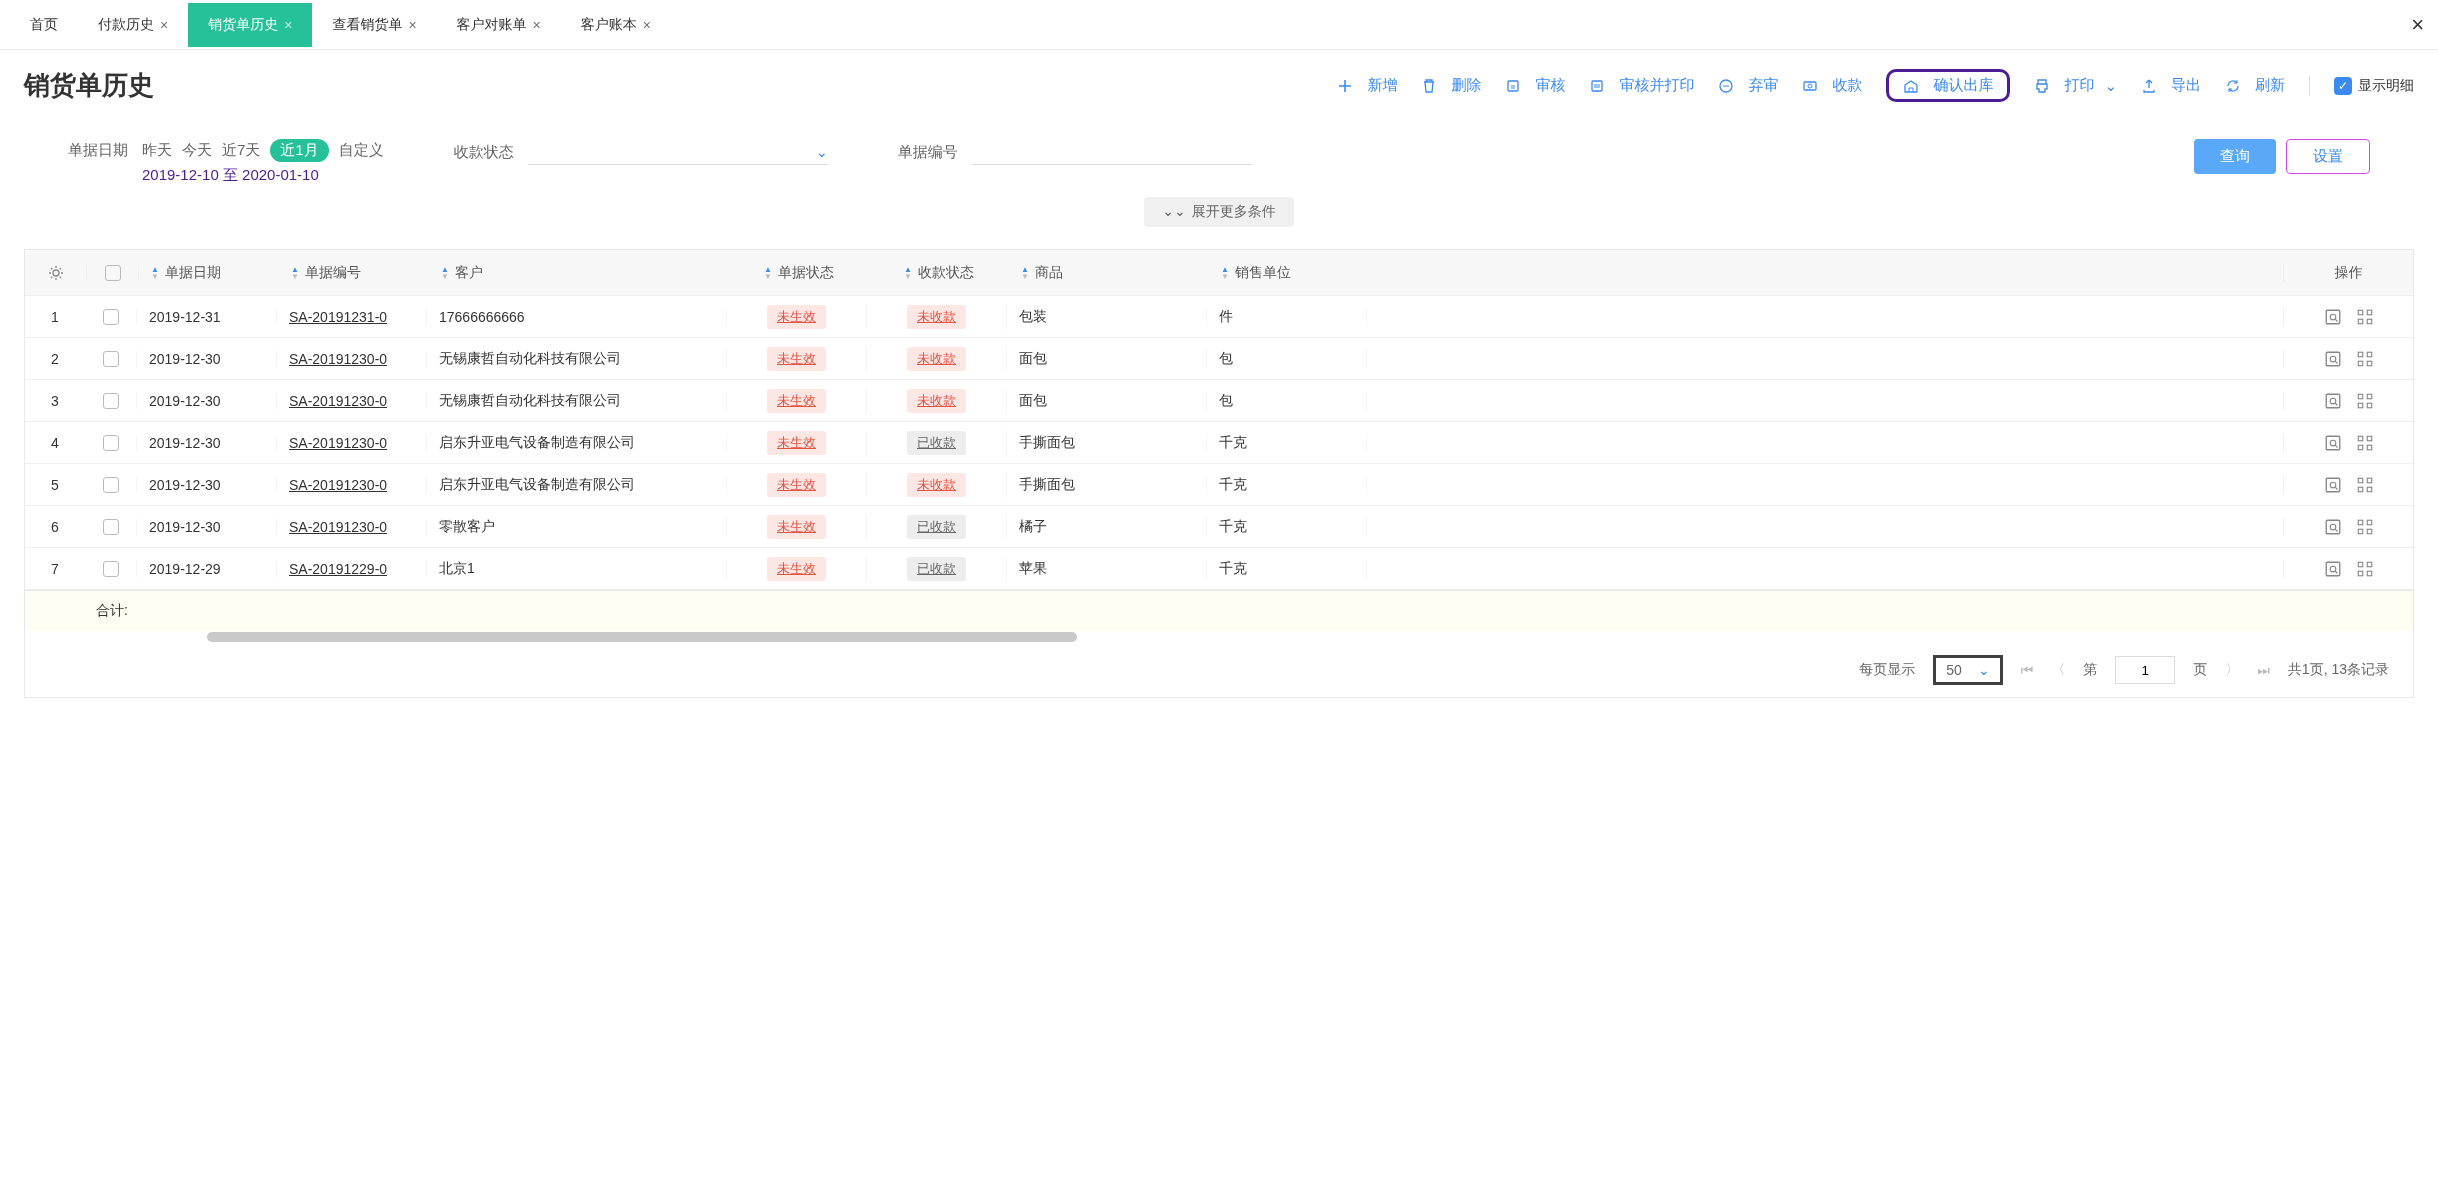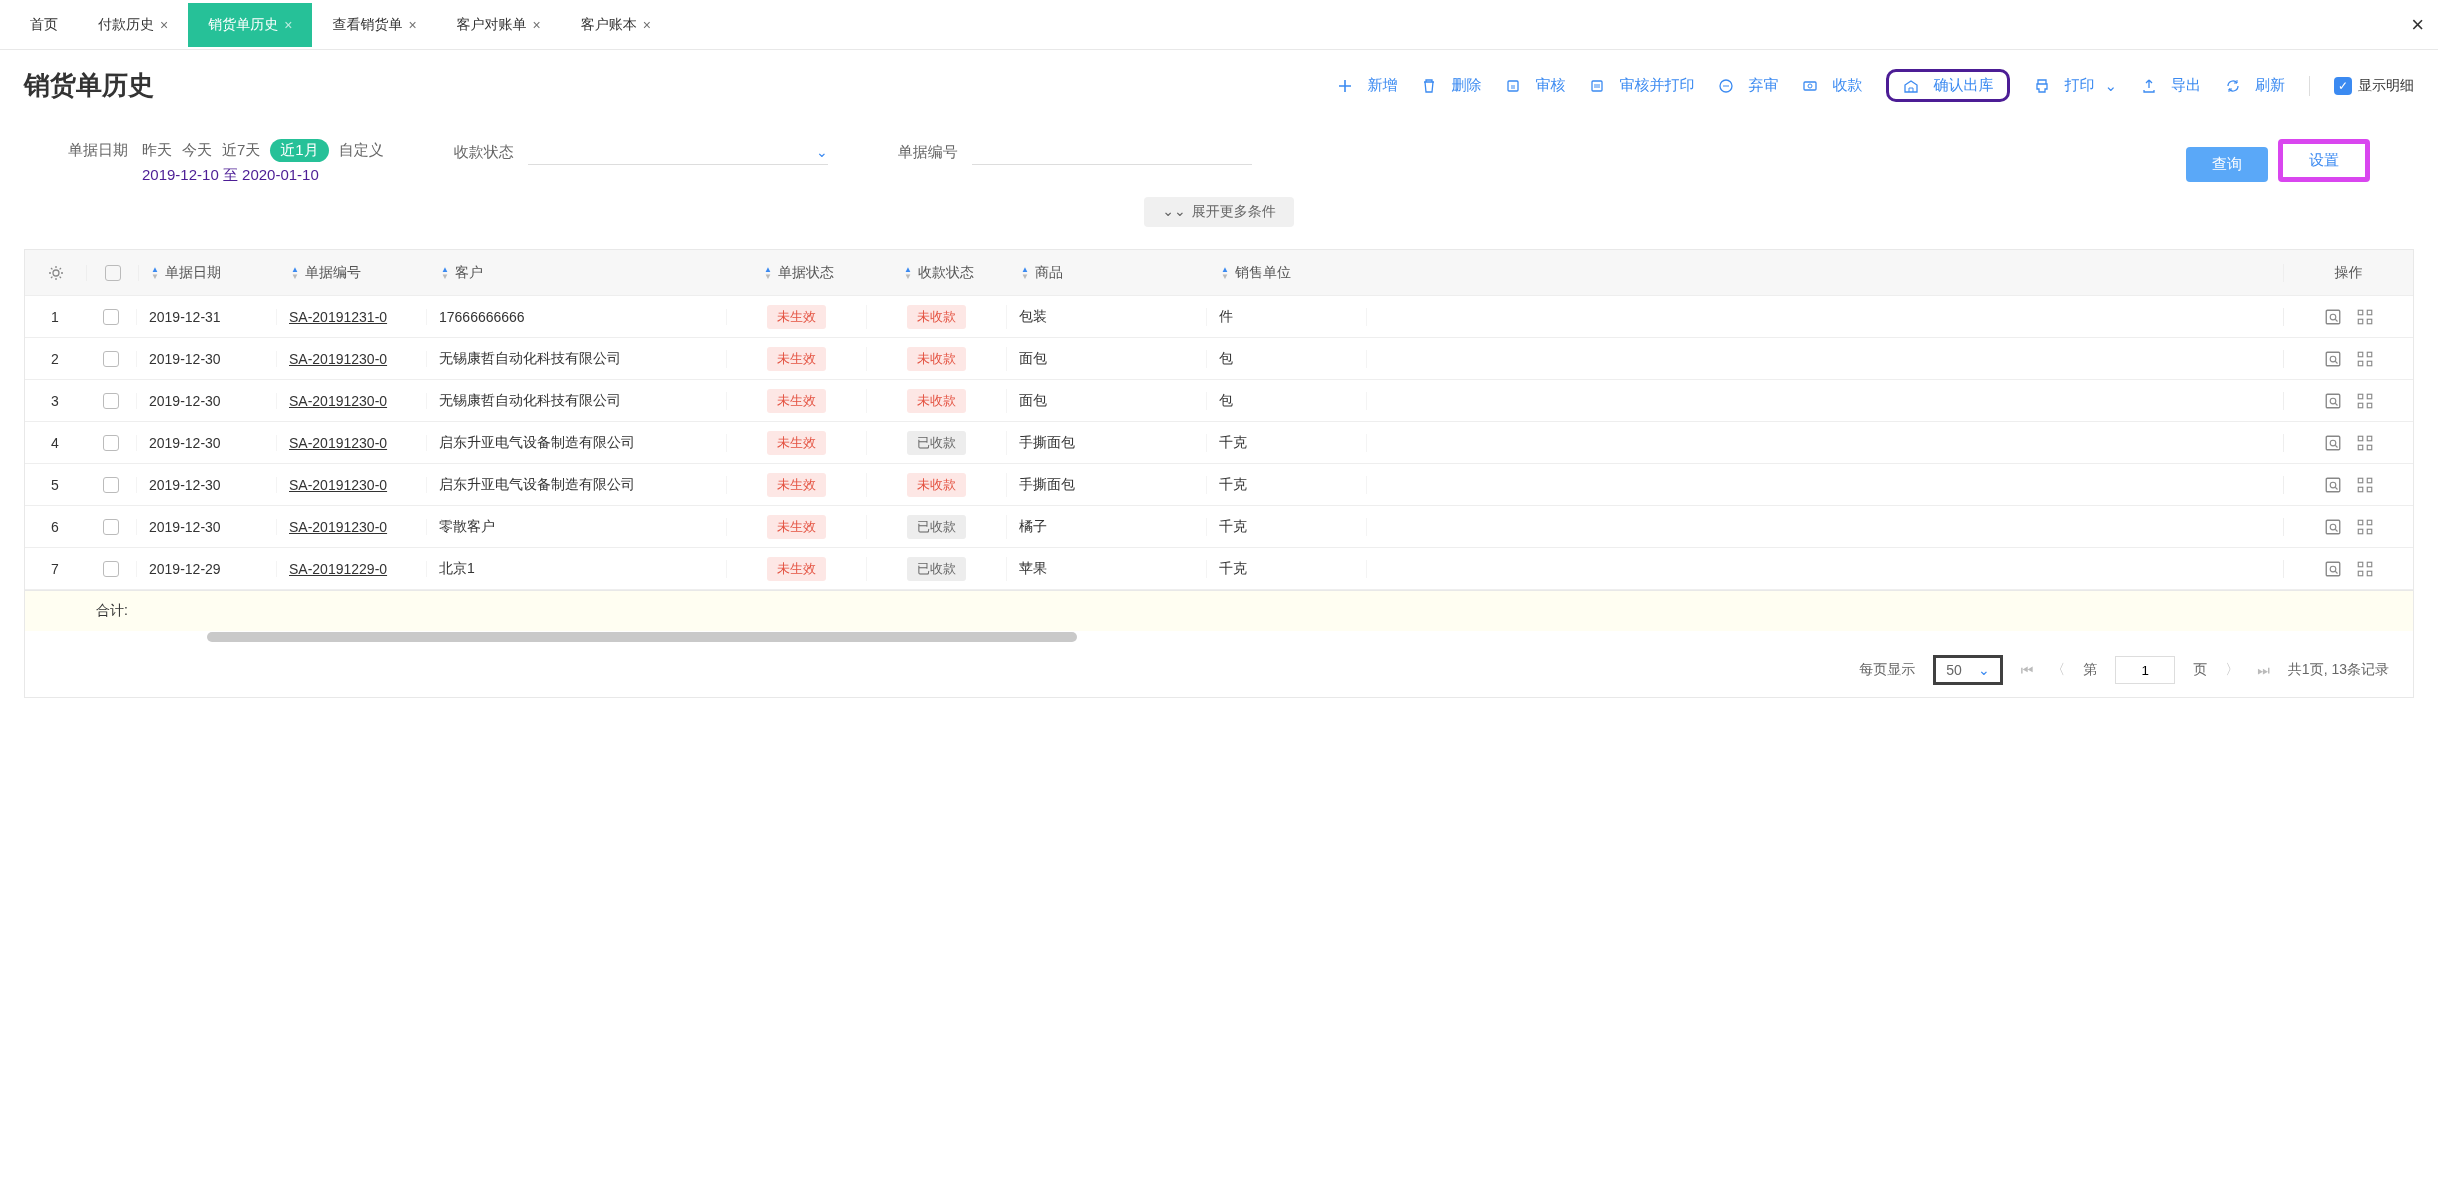--- a/index.html
+++ b/index.html
@@ -31,21 +31,21 @@
 .flabel { color: #666; font-size: 15px; }
 .range-opts { display: inline-flex; align-items: center; gap: 10px; }
 .range-opt { color: #666; cursor: pointer; font-size: 15px; }
 .range-opt.active { background: #26c198; color: #fff; padding: 2px 10px; border-radius: 12px; }
 .daterange { color: #4c1d95; font-size: 15px; }
 .select-line { border-bottom: 1px solid #ddd; width: 300px; height: 26px; display: flex; justify-content: flex-end; align-items: center; }
 .input-line { border-bottom: 1px solid #ddd; width: 280px; height: 26px; }
 .chev { color: #3b8af1; }
 .rightbtns { margin-left: auto; display: flex; flex-direction: row; gap: 10px; align-items: flex-end; }
 .btn-primary { background: #5aa8f8; color: #fff; border: none; padding: 8px 26px; border-radius: 4px; font-size: 15px; cursor: pointer; }
-.btn-ghost { background: #fff; color: #3b8af1; border: 5px solid #d946ef; padding: 7px 26px; border-radius: 4px; font-size: 15px; cursor: pointer; }
+.btn-ghost { background: #fff; color: #3b8af1; border: 1px solid #d946ef; padding: 7px 26px; border-radius: 4px; font-size: 15px; cursor: pointer; }
 .expand-bar { display: flex; justify-content: center; padding: 6px 0 16px; }
 .expand-pill { background: #f0f0f0; padding: 6px 18px; border-radius: 4px; color: #666; cursor: pointer; display: inline-flex; gap: 6px; }
 
 
 .table-card { margin: 6px 24px 0; border: 1px solid #e8e8e8; }
 .table-scroll { overflow-x: auto; }
 .tbl { display: flex; flex-direction: column; min-width: 1460px; }
 .trow { display: flex; align-items: center; height: 42px; border-bottom: 1px solid #eee; }
 .trow.head { background: #f7f7f7; height: 46px; font-weight: 500; color: #555; }
 .trow.sum { background: #fffef2; border-top: 1px solid #e8e8e8; }
@@ -57,21 +57,21 @@
 .c-code { width: 150px; }
 .c-cust { width: 300px; }
 .c-st1 { width: 140px; justify-content: center; }
 .c-st2 { width: 140px; justify-content: center; }
 .c-prod { width: 200px; }
 .c-unit { width: 160px; }
 .c-act { width: 130px; justify-content: center; margin-left: auto; border-left: 1px solid #eee; gap: 14px; }
 .trow.body .c-chk, .trow.body .c-date, .trow.body .c-code, .trow.body .c-cust,
 .trow.body .c-st1, .trow.body .c-st2, .trow.body .c-prod, .trow.body .c-unit { border-right: 1px solid #f4f4f4; }
 .link { text-decoration: underline; color: #333; cursor: pointer; }
-.badge { padding: 3px 10px; border-radius: 3px; font-size: 13px; }
+.badge { padding: 3px 10px; border-radius: 3px; font-size: 13px; text-decoration: underline; }
 .badge.red { background: #fde7e5; color: #e45342; }
 .badge.grey { background: #ededed; color: #666; }
 .sort { display: inline-flex; flex-direction: column; font-size: 8px; line-height: 7px; }
 .sort .up { color: #3b8af1; }
 .sort .dn { color: #bbb; }
 .cb { width: 16px; height: 16px; border: 1.5px solid #bbb; border-radius: 3px; display: inline-block; }
 .gear-ic, .act-ic { color: #888; display: inline-flex; }
 .act-ic { cursor: pointer; }
 
 

